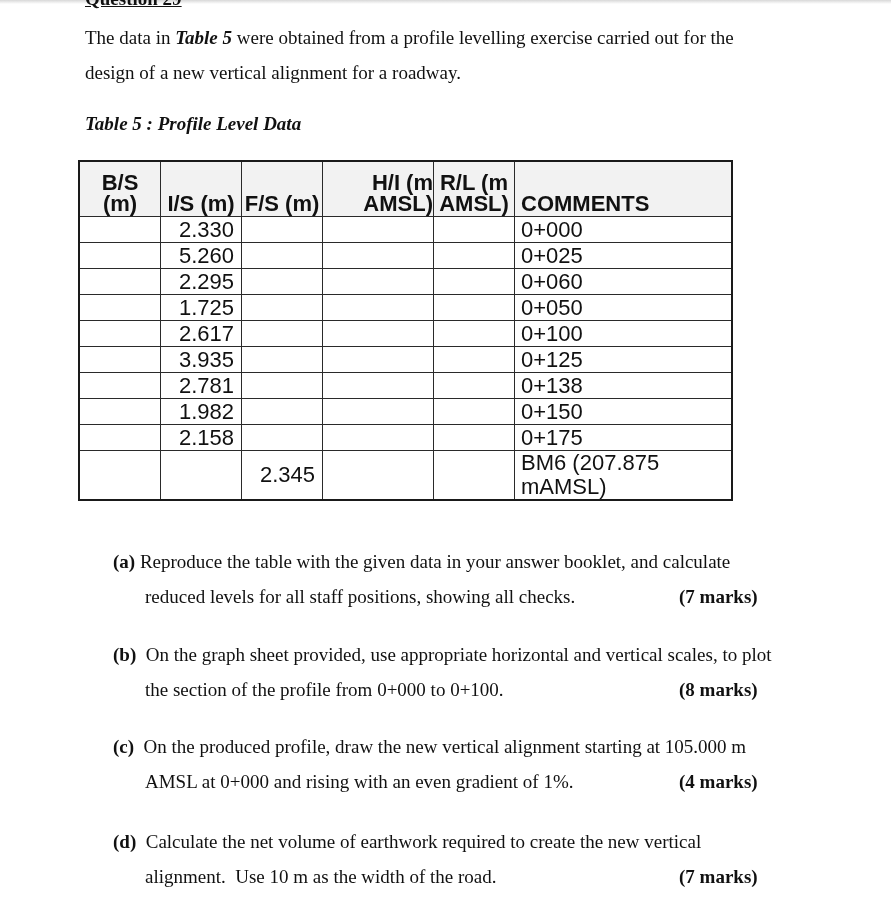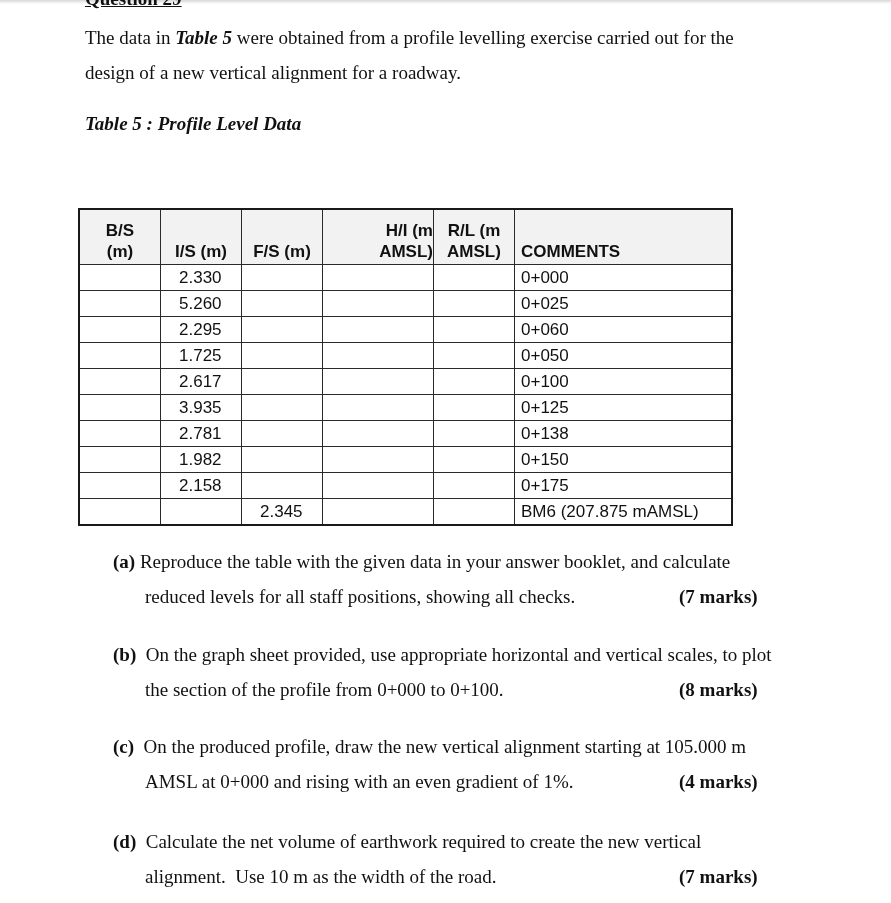--- a/index.html
+++ b/index.html
@@ -6,21 +6,21 @@
   body { width: 891px; height: 903px; position: relative; overflow: hidden; color: #111; }
   .serif { font-family: "Liberation Serif", "DejaVu Serif", serif; }
   .sans { font-family: "Liberation Sans", "DejaVu Sans", sans-serif; }
 
   .qtitle { position: absolute; left: 85px; top: -12px; font-size: 19px; font-weight: bold; text-decoration: underline; }
   .topfade { position: absolute; left: 0; top: 0; width: 891px; height: 4px; background: linear-gradient(#d8d8d8, #ffffff); }
   .intro { position: absolute; left: 85px; top: 20px; width: 720px; font-size: 19px; line-height: 35px; }
   .intro b { font-style: italic; }
   .caption { position: absolute; left: 85px; top: 113px; font-size: 19px; font-weight: bold; font-style: italic; }
 
-  table.levels { position: absolute; left: 78px; top: 160px; border-collapse: collapse; font-size: 17px; margin-top: 48px; }
+  table.levels { position: absolute; left: 78px; top: 160px; border-collapse: collapse; font-size: 22px; }
   table.levels { border: 2px solid #1a1a1a; }
   table.levels th, table.levels td { border: 1px solid #2a2a2a; padding: 0 0 0 0; height: 25px; }
   table.levels th { background: #f2f2f2; font-weight: bold; height: 52px; vertical-align: bottom; line-height: 21px; padding-bottom: 2px; }
   table.levels td { line-height: 24px; vertical-align: middle; }
   .c-bs { width: 80px; text-align: center; }
   .c-is { width: 80px; text-align: center; }
   .c-fs { width: 80px; text-align: center; }
   .c-hi { width: 110px; text-align: right; }
   .c-rl { width: 80px; text-align: center; }
   .c-cm { width: 210px; text-align: left; padding-left: 6px !important; }

